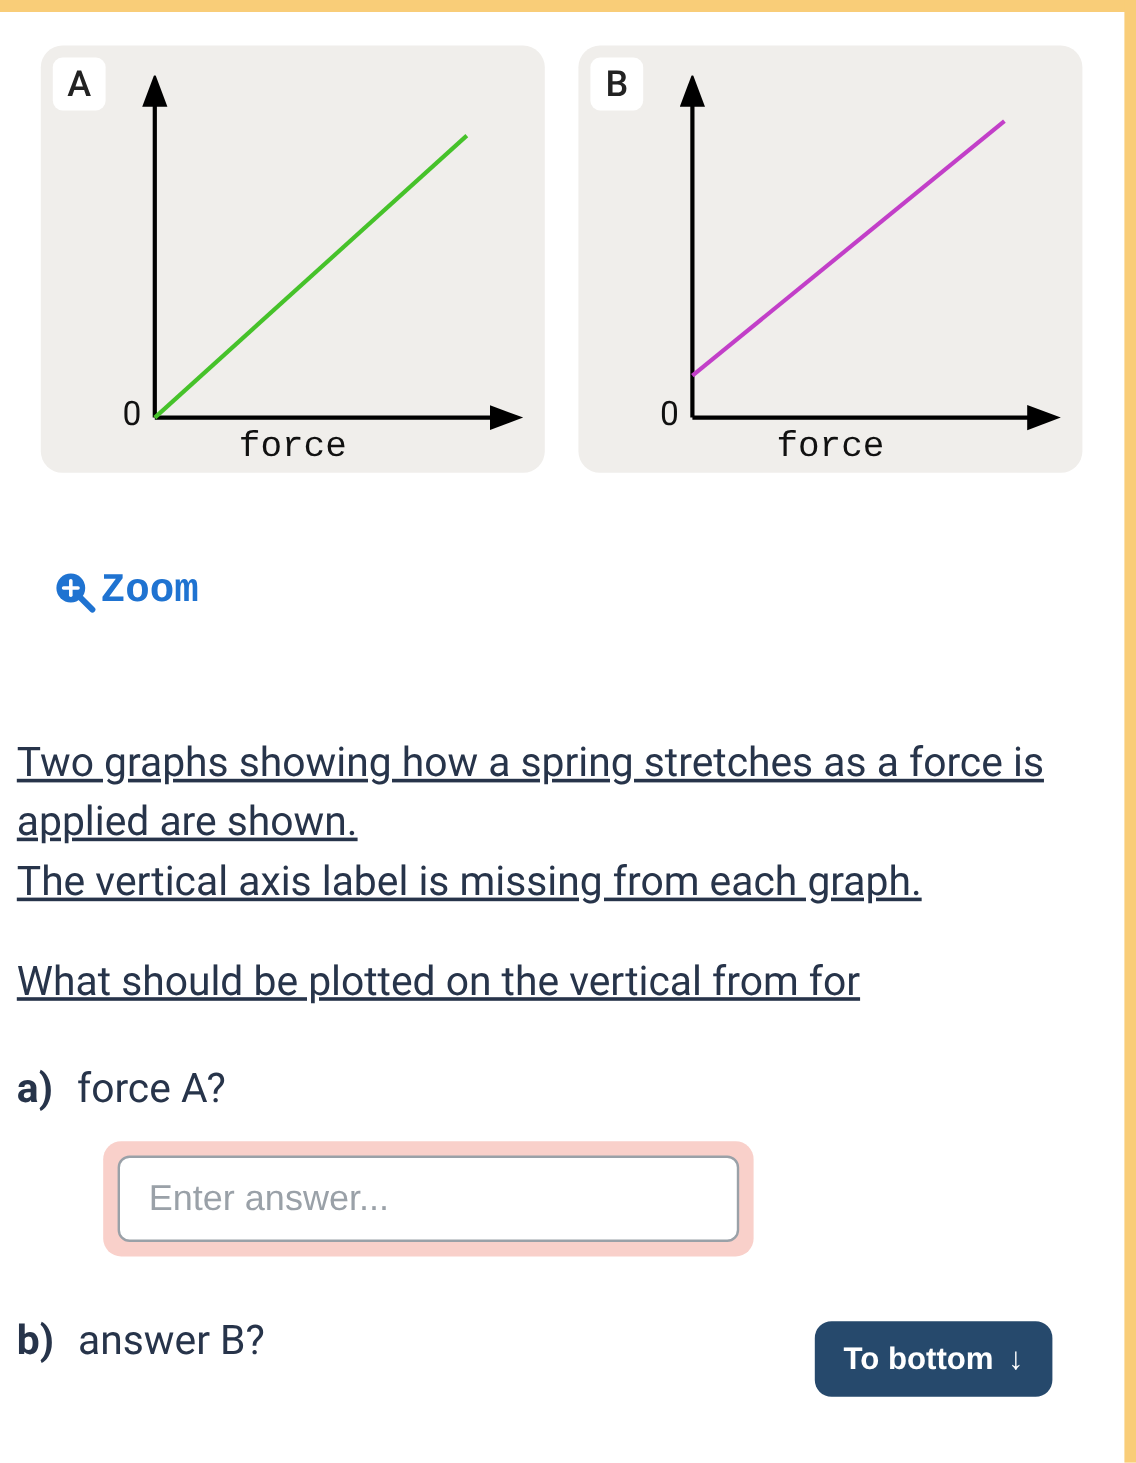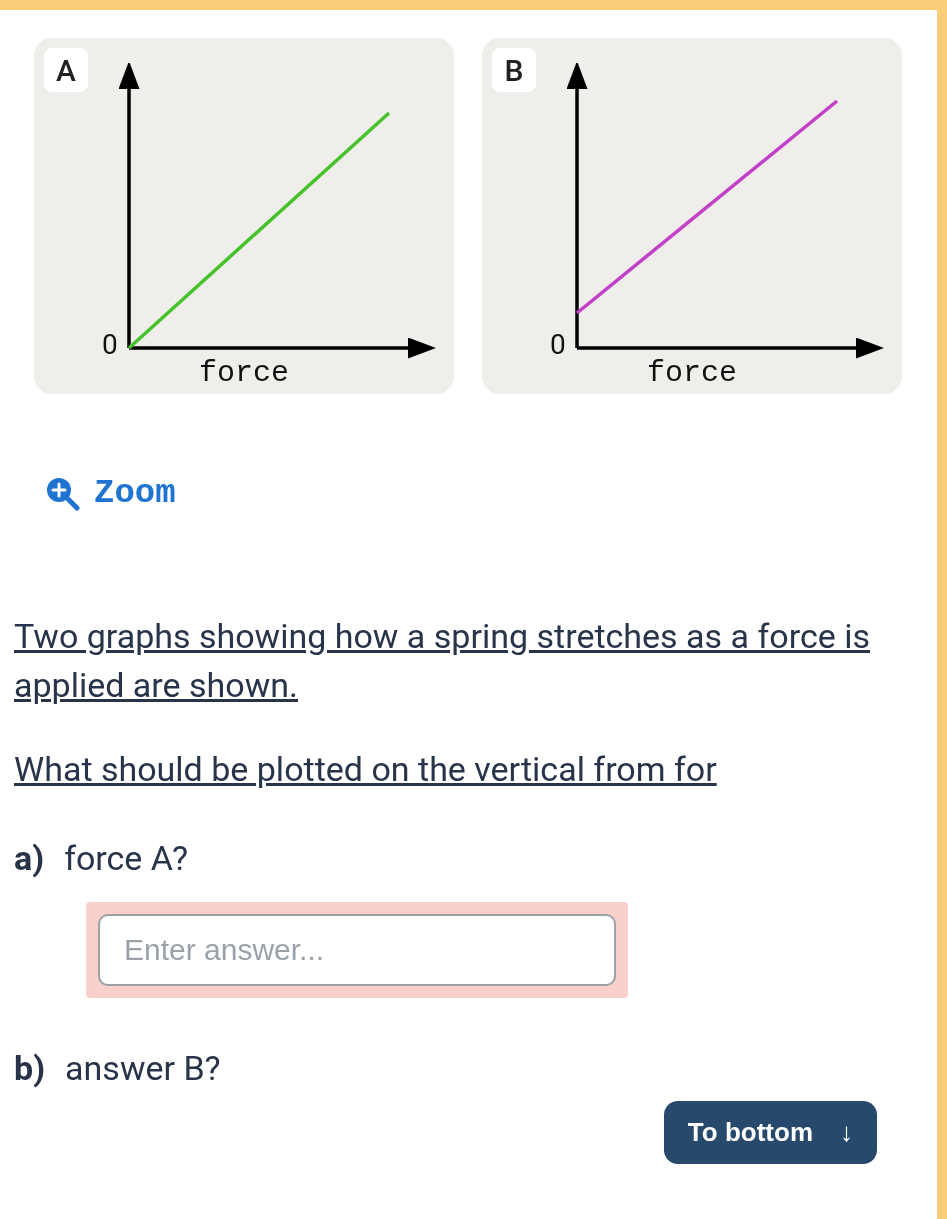--- a/index.html
+++ b/index.html
@@ -50,21 +50,21 @@
     top: 318px;
     text-align: center;
     font-size: 30px;
     color: #111;
     font-family: Liberation Mono, monospace;
   }
 
   .zoom-row {
     display: flex;
     align-items: center;
-    gap: 14px;
+    gap: 4px;
     padding: 80px 0 0 44px;
     color: #1f73d1;
     font-weight: 700;
     font-size: 34px;
     font-family: "Courier New", monospace;
     cursor: pointer;
   }
   .zoom-icon-wrap { width: 36px; height: 36px; position: relative; }
 
   .body-text {
@@ -80,21 +80,21 @@
   .qa { padding: 0 14px; }
   .qa-row { display:flex; align-items:baseline; gap: 20px; font-size:34px; color:#27344a; }
   .qa-row .lab { font-weight:700; }
   .qa-a { margin-top: 44px; }
   .qa-b { margin-top: 50px; }
 
   .answer-wrap {
     margin: 24px 0 0 72px;
     width: 542px;
     padding: 12px;
-    border-radius: 4px;
+    border-radius: 15px;
     background: #f9d0ca;
   }
   .answer-input {
     width: 100%;
     height: 72px;
     font-size: 30px;
     padding: 0 24px;
     border: 2px solid #9aa1a8;
     border-radius: 10px;
     background: #fff;
@@ -109,21 +109,21 @@
     bottom: 55px;
     background: #26496c;
     color: #fff;
     border: none;
     border-radius: 14px;
     font-size: 26px;
     font-weight: 700;
     padding: 16px 24px;
     display: flex;
     align-items: center;
-    gap: 27px;
+    gap: 12px;
     cursor: pointer;
   }
   .arrow-down { font-size: 26px; }
 </style>
 </head>
 <body>
 
 <div class="page">
 
   <div class="graphs-row">
@@ -169,20 +169,21 @@
         <line x1="23" y1="23" x2="33" y2="33" stroke="#1f73d1" stroke-width="5" stroke-linecap="round"></line>
         <line x1="15" y1="9" x2="15" y2="21" stroke="#fff" stroke-width="3" stroke-linecap="round"></line>
         <line x1="9" y1="15" x2="21" y2="15" stroke="#fff" stroke-width="3" stroke-linecap="round"></line>
       </svg>
     </span>
     <span>Zoom</span>
   </div>
 
   <div class="body-text">
     <p>Two graphs showing how a spring stretches as a force is applied are shown.</p>
+    <p>The vertical axis label is missing from each graph.</p>
     <div class="spacer-mid"></div>
     <p>What should be plotted on the vertical from for</p>
   </div>
 
   <div class="qa">
     <div class="qa-row qa-a">
       <span class="lab">a)</span>
       <span>force A?</span>
     </div>
     <div class="answer-wrap">

